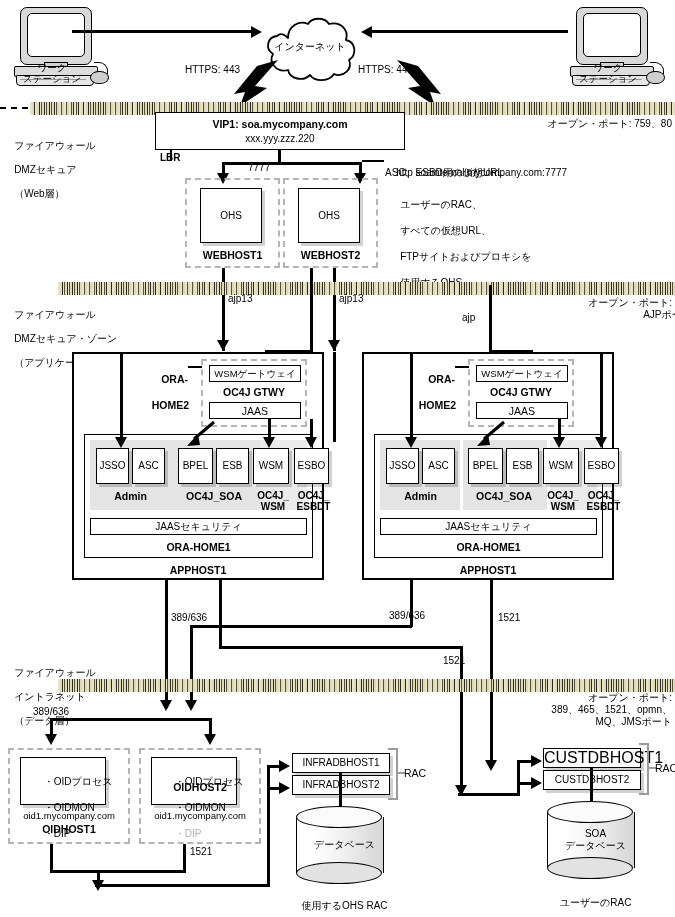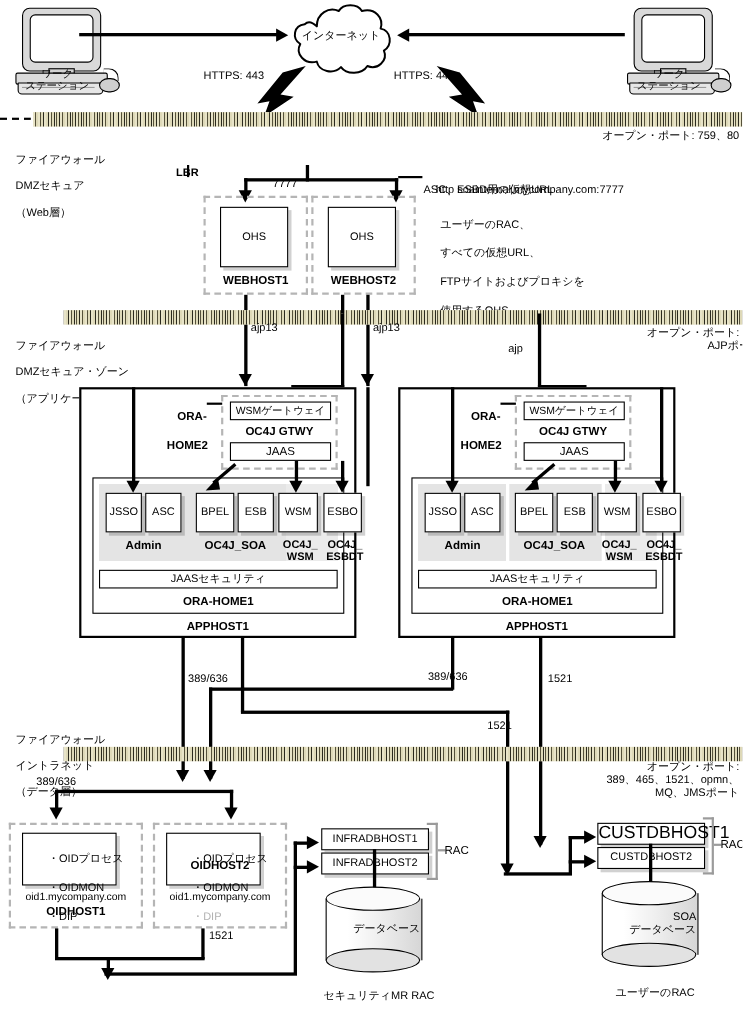--- a/index.html
+++ b/index.html
@@ -75,33 +75,33 @@
   .cloud{position:absolute;}
   
   .db{position:absolute;}
   .db .body{position:absolute;left:0;top:11px;width:100%;height:calc(100% - 22px);
             background:linear-gradient(90deg,#ffffff 0%,#ffffff 22%,#efefef 55%,#d6d6d6 100%);
             border-left:1.6px solid #000;border-right:1.6px solid #000;}
   .db .top{position:absolute;left:0;top:0;width:100%;height:22px;border:1.6px solid #000;border-radius:50%;
            background:#fbfbfb;box-sizing:border-box;}
   .db .bot{position:absolute;left:0;bottom:0;width:100%;height:22px;border:1.6px solid #000;border-radius:50%;
            background:#e2e2e2;box-sizing:border-box;}
-  .db .cap{position:absolute;left:0;right:0;top:50%;transform:translateY(-50%);text-align:right;
+  .db .cap{position:absolute;left:0;right:0;top:50%;transform:translateY(-50%);text-align:center;
            font-size:10px;line-height:12px;z-index:3;padding-left:11px;}
   
   .rac{position:absolute;border:2px solid #9b9b9b;border-left:none;box-sizing:border-box;}
   .racdash{position:absolute;height:2px;background:#9b9b9b;}
   .dim{color:#b2b2b2;}
 </style>
 </head>
 <body>
 
 <div id="canvas">
 
-  <div class="cloud abs" style="left:255px;top:2px;width:110px;height:68px;">
+  <div class="cloud abs" style="left:255px;top:16px;width:110px;height:68px;">
     <svg width="110" height="68" viewBox="0 0 110 68">
       <path d="M33 22 C33 10 44 4 53 8 C57 1 70 1 74 8 C86 5 94 14 91 24
                C101 26 102 39 94 44 C98 53 88 62 79 58 C74 66 60 66 55 59
                C48 66 35 63 33 54 C22 57 13 47 18 38 C10 33 12 21 22 20
                C25 17 29 18 33 22 Z" fill="#ffffff" stroke="#000000" stroke-width="1.8" stroke-linejoin="round"></path>
     </svg>
     <div class="txt ctr" style="left:0;top:25px;width:110px;">インターネット</div>
   </div>
 
   <svg class="abs" style="left:215px;top:58px;width:70px;height:50px;">
@@ -152,20 +152,24 @@
   <div class="fw" style="left:30px;top:102px;width:645px;"></div>
   <div class="abs" style="left:0;top:107px;width:28px;height:2px;background:repeating-linear-gradient(90deg,#000 0 6px,transparent 6px 11px);"></div>
 
   <div class="txt" style="left:3px;top:128px;">
     <span>ファイアウォール</span><br>
     <span>DMZセキュア</span><br>
     <span>（Web層）</span>
   </div>
   <div class="txt rt" style="left:470px;top:118px;width:202px;">オープン・ポート: 759、80</div>
 
+  <div class="box" style="left:155px;top:112px;width:250px;height:38px;">
+    <div class="abs txt b ctr" style="left:0;top:5px;width:100%;font-size:10.5px;">VIP1: soa.mycompany.com</div>
+    <div class="abs txt ctr" style="left:0;top:20px;width:100%;">xxx.yyy.zzz.220</div>
+  </div>
   <div class="ln lnv2" style="left:170px;top:150px;height:11px;"></div>
   <div class="txt b" style="left:160px;top:152px;">LBR</div>
 
   <div class="ln lnv" style="left:278px;top:150px;height:15px;"></div>
   <div class="ln lnh" style="left:222px;top:162px;width:140px;"></div>
   <div class="ln lnv" style="left:222px;top:162px;height:13px;"></div>
   <div class="arrowdn" style="left:217px;top:173px;"></div>
   <div class="ln lnv" style="left:359px;top:162px;height:13px;"></div>
   <div class="arrowdn" style="left:354px;top:173px;"></div>
   <div class="txt" style="left:248px;top:162px;">7777</div>
@@ -441,21 +445,21 @@
 
   <div class="db" style="left:296px;top:806px;width:86px;height:78px;">
     <div class="body"></div>
     <div class="top"></div>
     <div class="bot"></div>
     <div class="cap">
       <span>データベース</span>
     </div>
   </div>
   <div class="txt ctr" style="left:283px;top:888px;width:112px;line-height:12px;">
-    <span>セキュリティMR RAC</span><br>
+    <span>使用するOHS RAC</span><br>
     
   </div>
 
   <div class="ln lnh" style="left:458px;top:793px;width:62px;"></div>
   <div class="ln lnv" style="left:517px;top:760px;height:35px;"></div>
   <div class="ln lnh" style="left:517px;top:760px;width:18px;"></div>
   <div class="arrowrt" style="left:531px;top:755px;"></div>
   <div class="ln lnh" style="left:517px;top:782px;width:18px;"></div>
   <div class="arrowrt" style="left:531px;top:777px;"></div>
 

